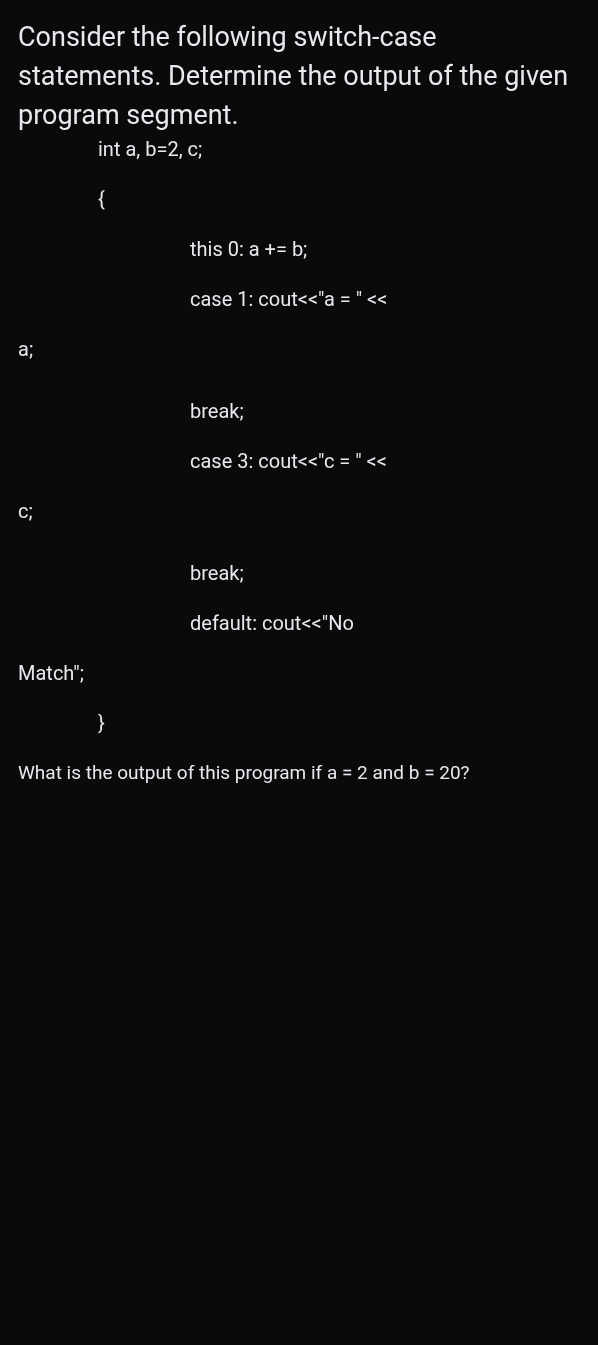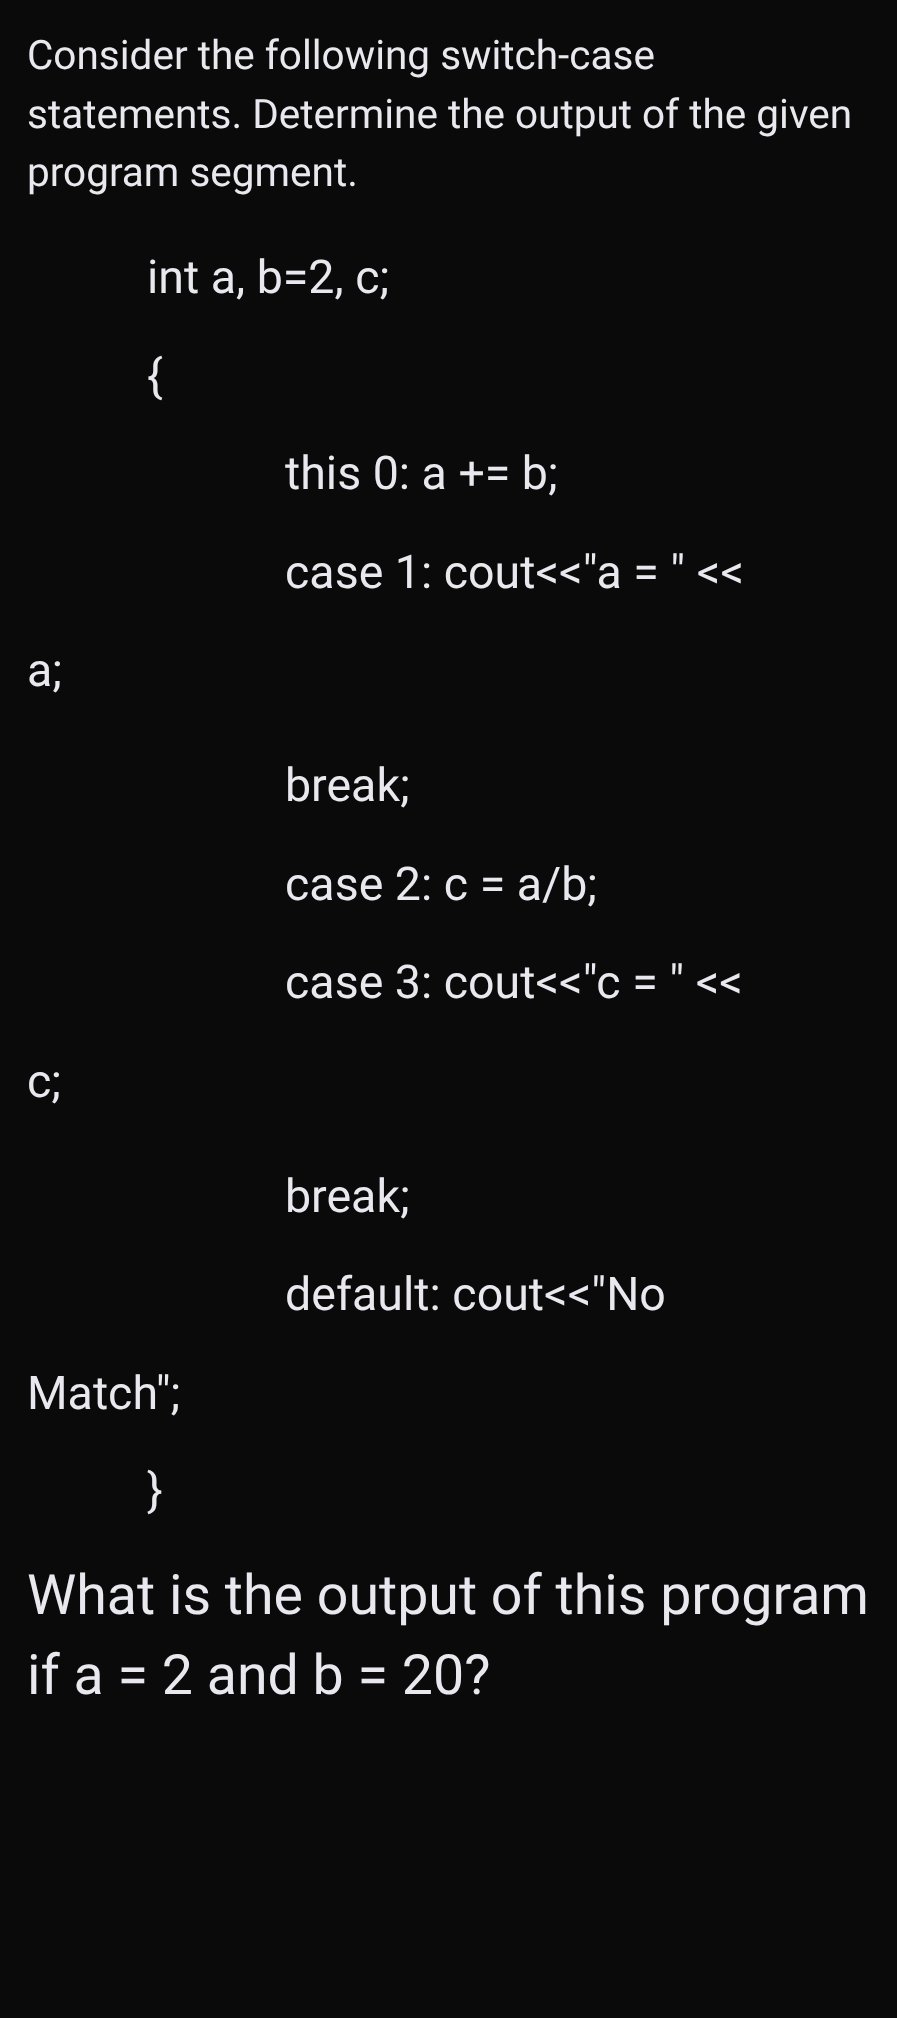--- a/index.html
+++ b/index.html
@@ -11,40 +11,39 @@
       background-color: #0a0a0a;
       color: #e8e8ee;
       font-family: -apple-system, BlinkMacSystemFont, "Segoe UI", Roboto, sans-serif;
       width: 598px;
       height: 1345px;
       padding: 18px 18px;
       font-size: 27px;
       line-height: 1.45;
     }
     .intro {
-      margin-bottom: 28px;
     }
     .code-block {
       padding-left: 80px;
-      font-size: 31px;
+      font-size: 20px;
       line-height: 1.4;
     }
     .sw-line {
       margin-bottom: 22px;
     }
     .inner {
       padding-left: 92px;
     }
     .wrap-left {
       margin-left: -80px;
       margin-bottom: 22px;
     }
     .question {
       margin-top: 18px;
-      font-size: 37px;
+      font-size: 19px;
     }
     .gap {
       height: 12px;
     }
   </style>
 </head>
 <body>
 
 <div class="intro">Consider the following switch-case statements. Determine the output of the given program segment.</div>
 
@@ -54,21 +53,20 @@
 
   <div class="inner">
     <div class="sw-line">this 0: a += b;</div>
     <div class="sw-line">case 1: cout&lt;&lt;"a = " &lt;&lt;</div>
   </div>
   <div class="wrap-left">a;</div>
   <div class="gap"></div>
 
   <div class="inner">
     <div class="sw-line">break;</div>
-    <div class="sw-line">case 2: c = a/b;</div>
     <div class="sw-line">case 3: cout&lt;&lt;"c = " &lt;&lt;</div>
   </div>
   <div class="wrap-left">c;</div>
   <div class="gap"></div>
 
   <div class="inner">
     <div class="sw-line">break;</div>
     <div class="sw-line">default: cout&lt;&lt;"No</div>
   </div>
   <div class="wrap-left">Match";</div>

